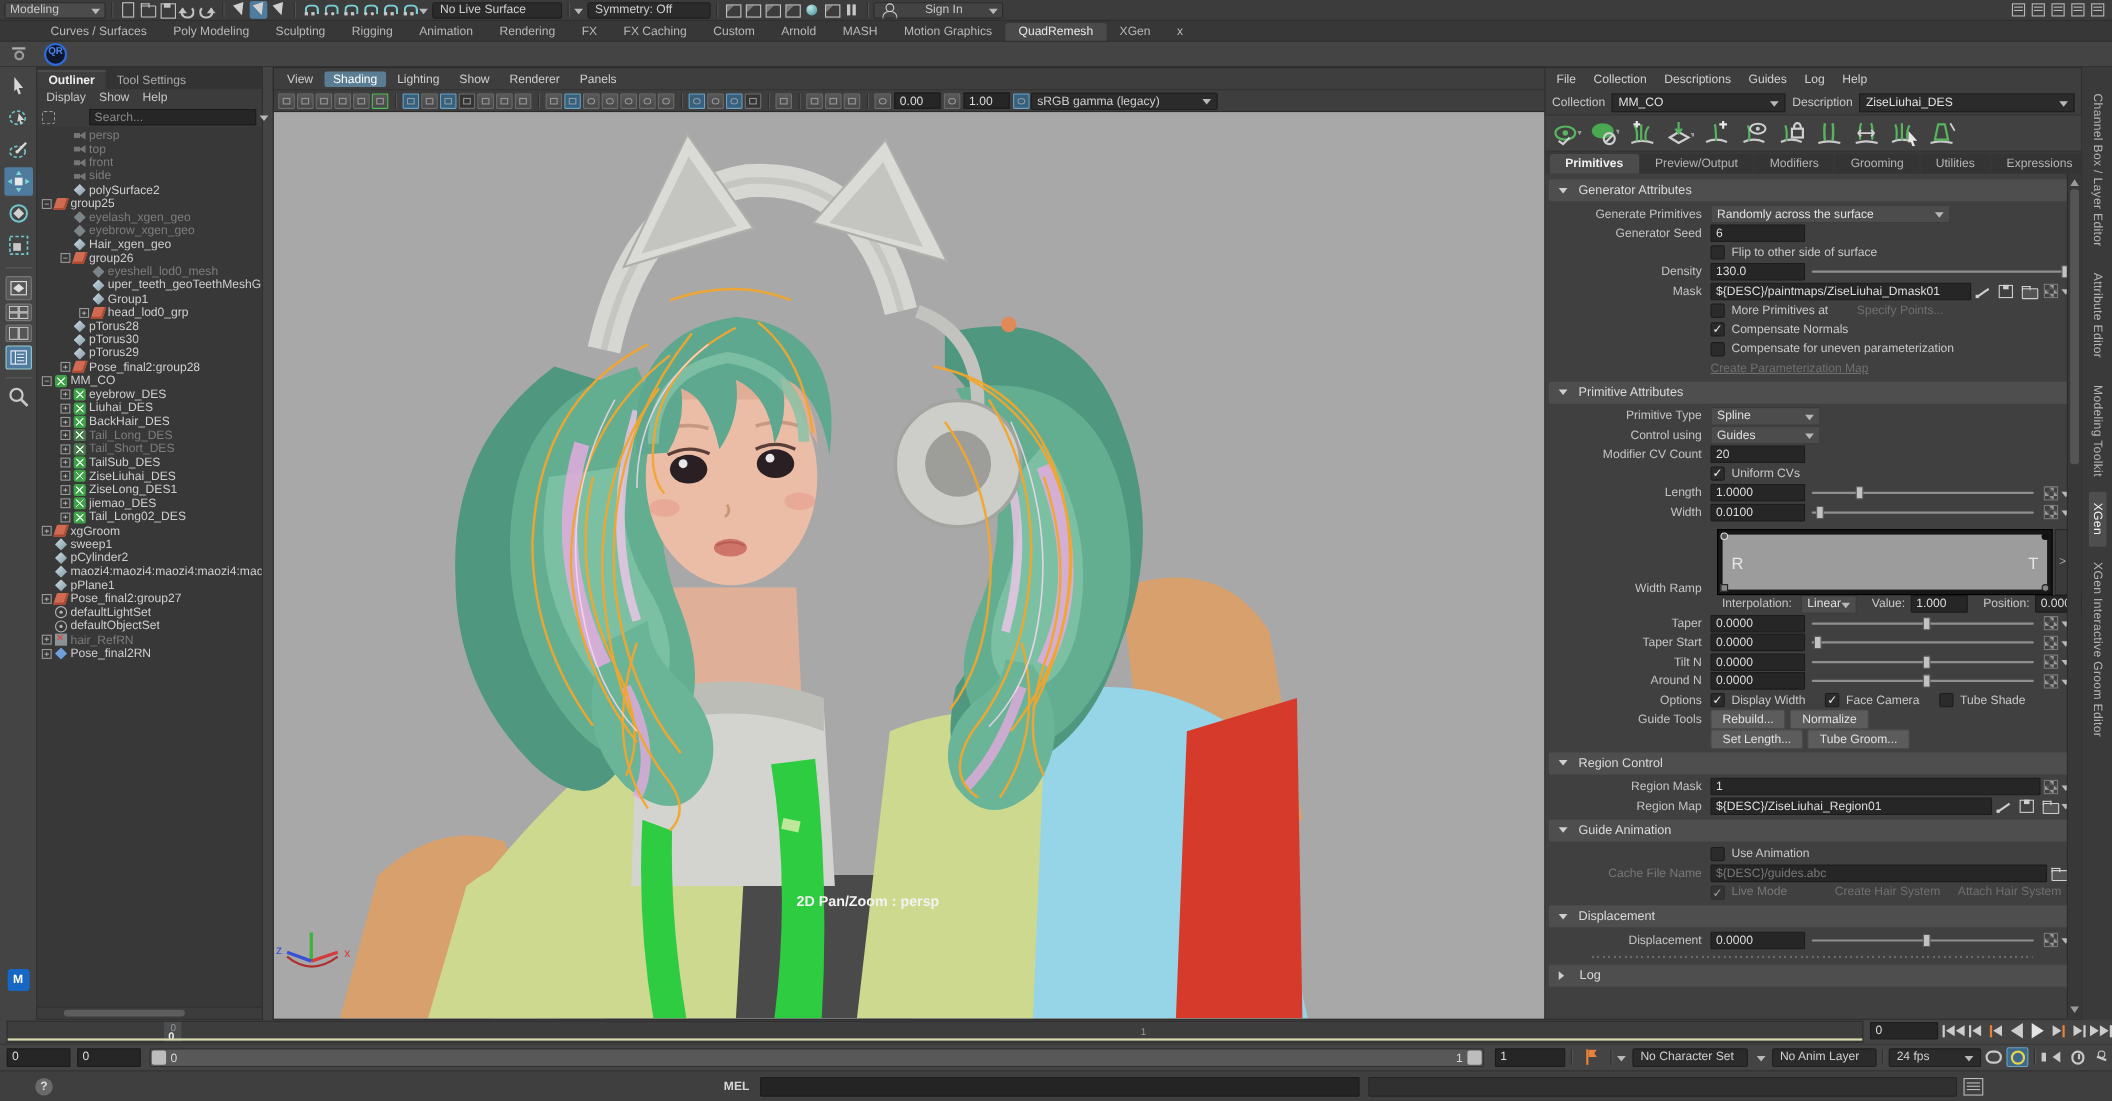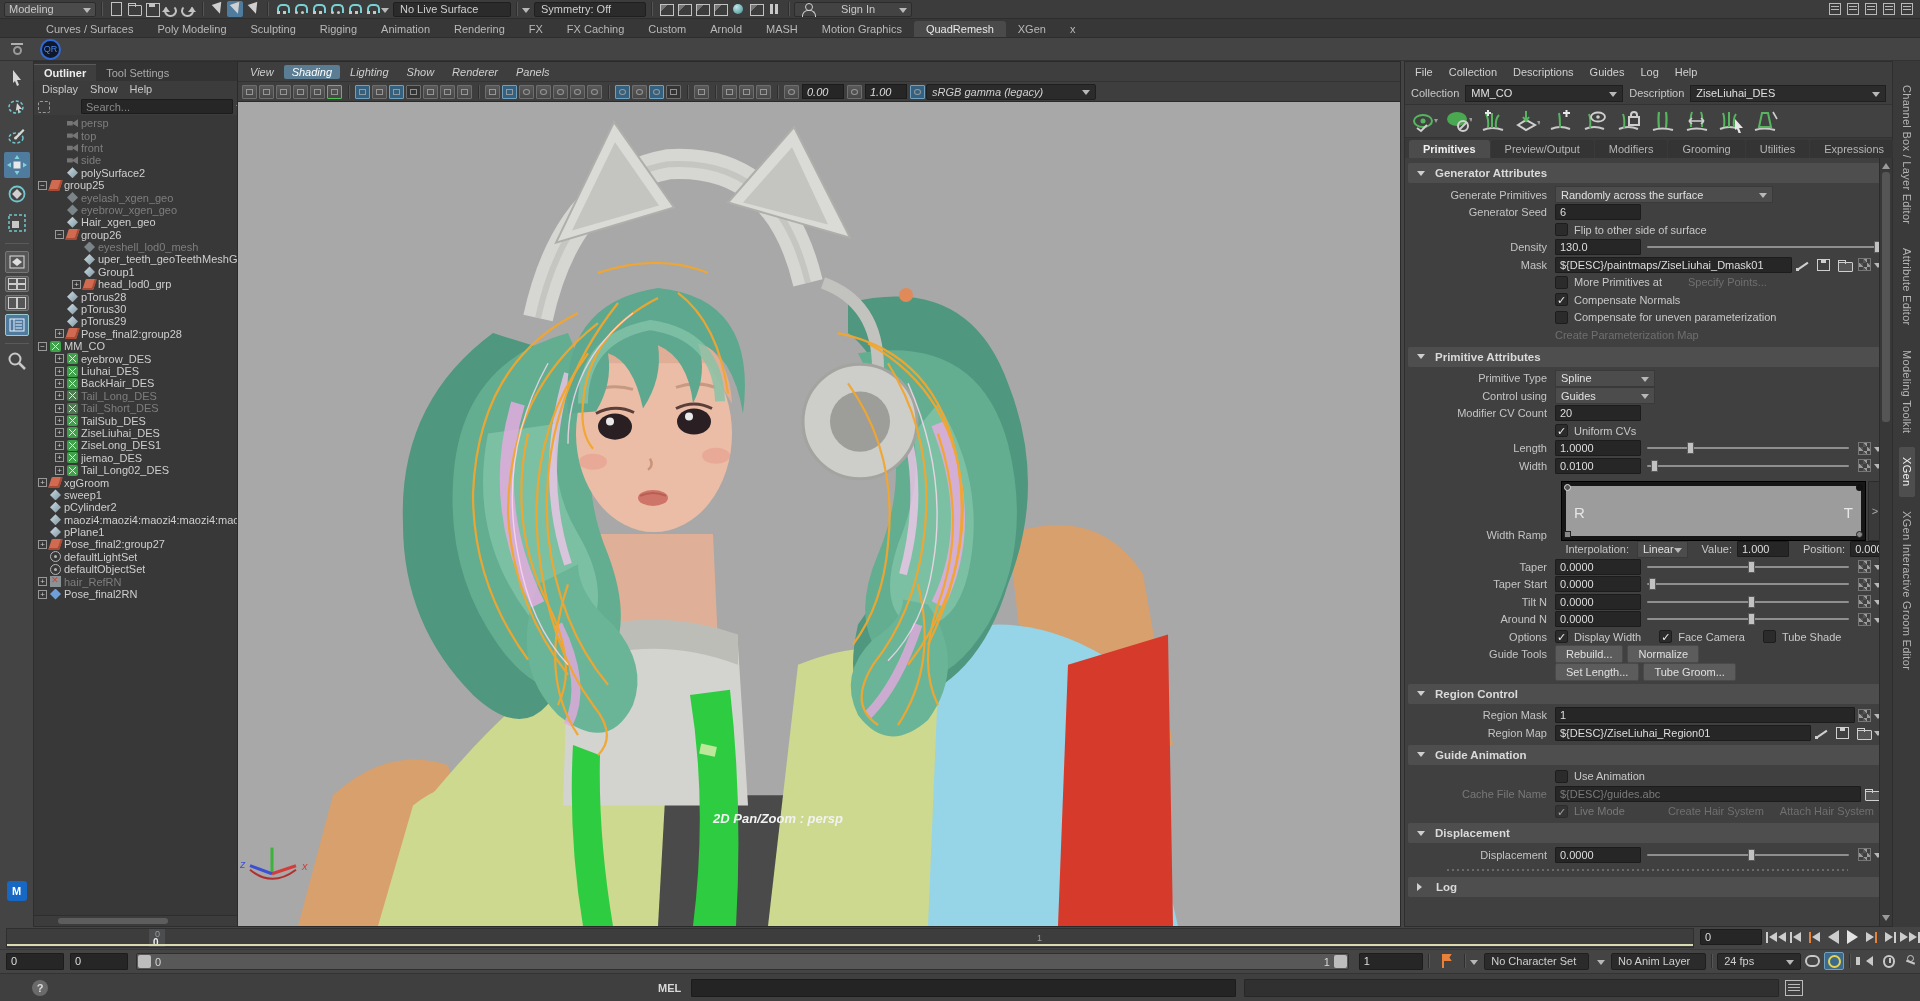--- a/index.html
+++ b/index.html
@@ -36,21 +36,21 @@
   .wsic::before{content:"";position:absolute;inset:2px;border:1px solid #b8b8b8;}
   .wsic::after{content:"";position:absolute;left:4px;top:5px;right:4px;height:1px;background:#b8b8b8;box-shadow:0 3px 0 #b8b8b8;}
   .signin{display:flex;align-items:center;width:118px;height:15px;background:#434343;border:1px solid #2c2c2c;border-radius:2px;justify-content:space-between;padding:0 4px;}
   .statfield{height:15px;background:#2b2b2b;border:1px solid #1f1f1f;display:flex;align-items:center;padding:0 6px;color:#cfcfcf;border-radius:2px;}
   
   #shelftabs{top:19px;left:0;right:0;height:19px;background:#373737;display:flex;align-items:flex-end;padding-left:34px;border-bottom:1px solid #2d2d2d;}
   .shtab{padding:2px 12px;color:#b9b9b9;font-size:11px;}
   .shtab.on{background:#4a4a4a;color:#e8e8e8;border-radius:3px 3px 0 0;}
   #shelfrow{top:38px;left:0;right:0;height:23px;background:#444;display:flex;align-items:center;border-bottom:1px solid #333;}
   #shelfbtns{width:34px;display:flex;flex-direction:column;align-items:center;gap:1px;}
-  .qr{width:21px;height:21px;border-radius:50%;border:2px solid #2f6bd8;color:#4a86e8;font-weight:normal;font-size:9px;display:flex;align-items:center;justify-content:center;margin-left:6px;background:#0f172a;}
+  .qr{width:21px;height:21px;border-radius:50%;border:2px solid #2f6bd8;color:#4a86e8;font-weight:bold;font-size:9px;display:flex;align-items:flex-start;justify-content:center;margin-left:6px;background:#0f172a;}
   
   #main{top:61px;left:0;height:866px;right:0;}
   
   #toolbox{left:0;top:0;bottom:0;width:33px;background:#444;display:flex;flex-direction:column;align-items:center;padding-top:4px;gap:3px;}
   .tool{width:26px;height:26px;display:flex;align-items:center;justify-content:center;border-radius:2px;}
   .tool.on{background:#4f7c9e;}
   .tool svg{width:20px;height:20px;}
   .tb-sep{width:24px;height:1px;background:#5a5a5a;margin:4px 0;}
   .layoutbtn{width:24px;height:22px;border:1px solid #777;background:#565656;display:flex;align-items:center;justify-content:center;border-radius:2px;}
   .layoutbtn.half{height:16px;}
@@ -84,21 +84,21 @@
      linear-gradient(-45deg,transparent 44%,#d8f0d8 44% 56%,transparent 56%);}
   .orow.dim .oicon.xgen{background:#4e7a52;}
   .oicon.set{border:1px solid #b5b5b5;border-radius:50%;}
   .oicon.set::after{content:"";position:absolute;left:3px;top:3px;width:3px;height:3px;background:#b5b5b5;border-radius:50%;}
   .oicon.ref{background:#6f9fd8;clip-path:polygon(50% 0,100% 50%,50% 100%,0 50%);}
   .oicon.refx{background:#8a9296;clip-path:none;}
   .oicon.refx::after{content:"✕";position:absolute;left:1px;top:-1px;color:#e23c30;font-size:9px;font-weight:bold;}
   #outl-hscroll{height:11px;background:#3c3c3c;border-top:1px solid #2e2e2e;position:relative;}
   #outl-hscroll .thumb{position:absolute;left:24px;width:110px;top:2px;bottom:2px;background:#5d5d5d;border-radius:3px;}
   
-  #viewport{left:237px;top:0;bottom:0;width:1164px;background:#393939;border:1px solid #2a2a2a;display:flex;flex-direction:column;font-style:italic;}
+  #viewport{left:248px;top:0;bottom:0;width:1164px;background:#393939;border:1px solid #2a2a2a;display:flex;flex-direction:column;}
   #vp-menu{display:flex;gap:2px;height:19px;align-items:center;padding-left:4px;background:#3e3e3e;}
   .vpm{padding:1px 8px;color:#cfcfcf;}
   .vpm.on{background:#5a7d93;color:#fff;border-radius:2px;}
   #vp-toolbar{display:flex;align-items:center;height:21px;background:#3e3e3e;border-top:1px solid #333;border-bottom:1px solid #2a2a2a;padding:0 3px;}
   .vi{width:15px;height:14px;border:1px solid #6e6e6e;background:linear-gradient(#585858,#474747);margin:0 1px;position:relative;flex:none;border-radius:1px;}
   .vi.blue{background:#35607e;border-color:#6fa0c0;}
   .vi.green{border-color:#51c156;}
   .vi.dark{background:#343434;}
   .vi::after{content:"";position:absolute;inset:3px;border:1px solid #a8a8a8;opacity:.8;}
   .vi.round::after{border-radius:50%;}
@@ -110,21 +110,21 @@
   #xgen{left:1404px;top:0;bottom:0;width:489px;background:#3e3e3e;border:1px solid #2e2e2e;display:flex;flex-direction:column;}
   #xg-menu{display:flex;gap:16px;height:20px;align-items:center;padding-left:10px;color:#d0d0d0;}
   #xg-colrow{display:flex;align-items:center;height:22px;padding:0 6px;gap:6px;}
   .xgfield{height:17px;background:#2b2b2b;border:1px solid #1f1f1f;display:flex;align-items:center;justify-content:space-between;padding:0 5px;color:#e0e0e0;}
   #xg-toolbar{display:flex;align-items:center;height:34px;padding:2px 6px;gap:7px;border-top:1px solid #333;border-bottom:1px solid #333;background:#414141;}
   #xg-toolbar svg{width:27px;height:24px;}
   #xg-tabs{display:flex;height:20px;align-items:flex-end;background:#393939;padding-left:4px;gap:1px;}
   .xtab{padding:3px 14px;color:#b5b5b5;background:#343434;border-radius:3px 3px 0 0;font-size:11px;}
   .xtab.on{background:#4c4c4c;color:#f0f0f0;font-weight:bold;}
   #xg-body{flex:1;background:#404040;padding:2px 4px 0 2px;overflow:hidden;position:relative;}
-  .sech{height:20px;background:#4e4e4e;border-radius:2px;display:flex;align-items:center;gap:10px;padding:0 9px;margin:3px 1px;color:#dadada;font-weight:bold;font-size:11.5px;}
+  .sech{height:20px;background:#4e4e4e;border-radius:2px;display:flex;align-items:center;gap:10px;padding:0 9px;margin:3px 1px;color:#dadada;font-weight:normal;font-size:11.5px;}
   .tri{width:0;height:0;border:4px solid transparent;border-top:5px solid #cfcfcf;transform:translateY(2px);}
   .tri.closed{border:4px solid transparent;border-left:5px solid #cfcfcf;transform:none;}
   .arow{display:flex;align-items:center;height:17.5px;padding-right:6px;}
   .alabel{width:148px;text-align:right;padding-right:8px;color:#c4c4c4;flex:none;}
   .alabel.dim{color:#787878;}
   .afield{width:86px;flex:none;}
   .sl{flex:1;height:14px;position:relative;margin:0 6px;}
   .sl::before{content:"";position:absolute;left:0;right:0;top:6px;height:2px;background:#8f8f8f;border-radius:1px;}
   .sl .h{position:absolute;top:1px;width:7px;height:12px;background:#c2c2c2;border:1px solid #5a5a5a;border-radius:1px;left:var(--p);}
   .mapic{width:13px;height:13px;flex:none;margin:0 3px;background:
@@ -940,21 +940,21 @@
           <span class="cb on"></span>
           <span class="cblabel">Compensate Normals</span>
         </div>
       <div class="arow">
           <span class="alabel"></span>
           <span class="cb"></span>
           <span class="cblabel">Compensate for uneven parameterization</span>
         </div>
       <div class="arow">
           <span class="alabel"></span>
-          <span class="flatdis" style="padding-left:0;">Create Parameterization Map</span>
+          <span class="flatdis" style="padding-left:0;text-decoration:underline;">Create Parameterization Map</span>
         </div>
 
       <div class="sech">
           <span class="tri"></span>
           <span>Primitive Attributes</span>
         </div>
       <div class="arow">
           <span class="alabel">Primitive Type</span>
         <div class="xgfield" style="width:100px;background:#4c4c4c;border-color:#3a3a3a;">
             <span>Spline</span>

